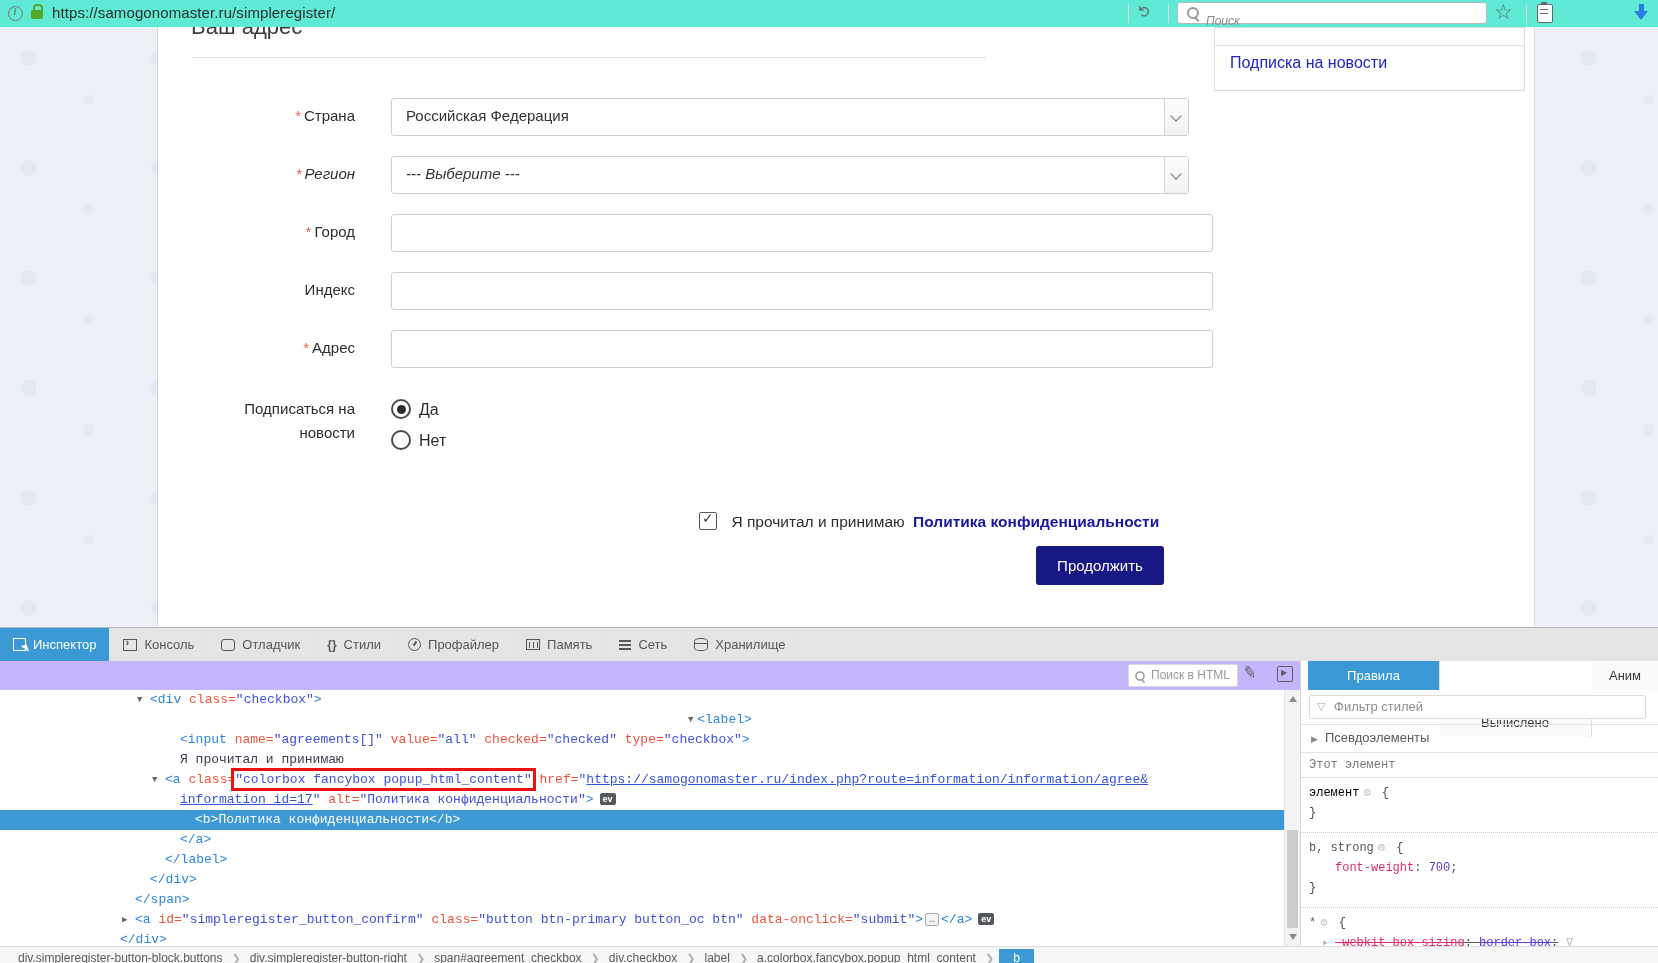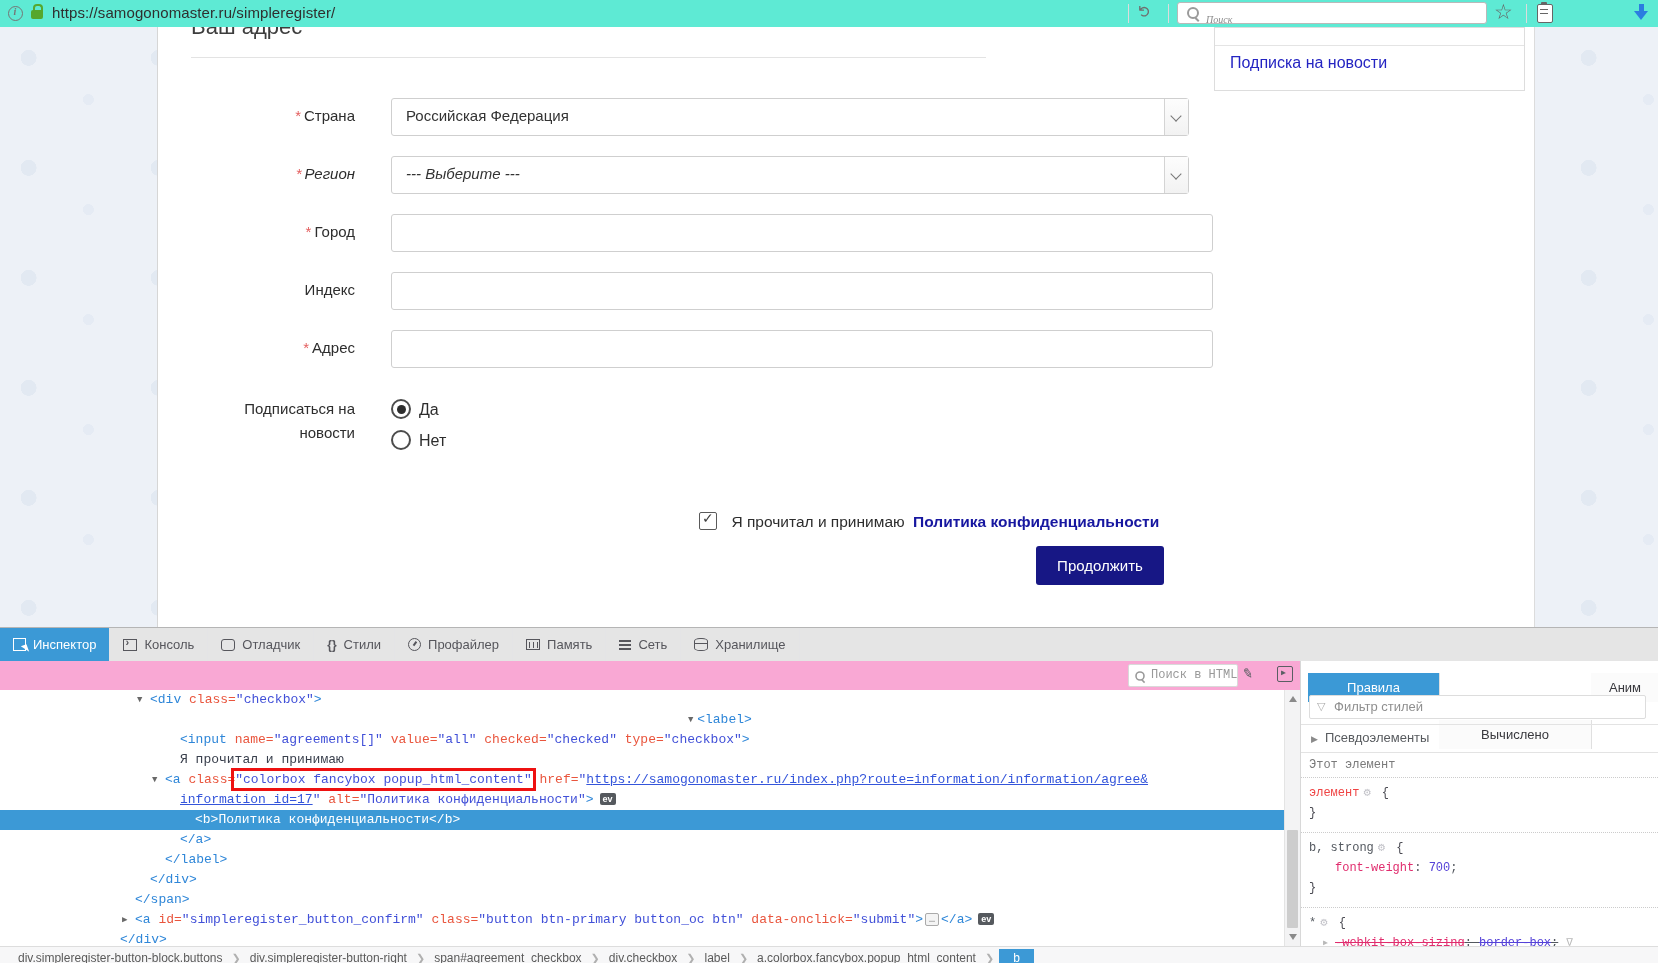--- a/index.html
+++ b/index.html
@@ -12,21 +12,21 @@
   #info-icon{position:absolute;left:8px;top:6px;width:13px;height:13px;border:1.5px solid #757575;border-radius:50%;}
   #info-icon::after{content:"i";position:absolute;left:4.5px;top:-1px;font:italic bold 10px "Liberation Serif",serif;color:#757575;}
   #lock-icon{position:absolute;left:31px;top:10px;width:12px;height:9px;background:#56a72e;border-radius:2px;}
   #lock-icon::before{content:"";position:absolute;left:2px;top:-6px;width:6px;height:7px;border:2px solid #56a72e;border-bottom:none;border-radius:4px 4px 0 0;}
   #url-text{position:absolute;left:52px;top:4px;font-size:15px;color:#2f2f2f;letter-spacing:.1px;}
   #reload-icon{position:absolute;left:1138px;top:2px;font-size:16px;color:#6f6f6f;transform:scaleX(-1) rotate(90deg);}
   #browser-search{position:absolute;left:1177px;top:2px;width:308px;height:20px;border:1px solid #b9b9b9;border-radius:3px;background:#fff;}
   .mag{position:relative;display:inline-block;width:8px;height:8px;border:2px solid #9a9a9a;border-radius:50%;}
   .mag::after{content:"";position:absolute;left:7px;top:8px;width:2px;height:5px;background:#9a9a9a;transform:rotate(-45deg);}
   #browser-search .mag{position:absolute;left:9px;top:4px;}
-  #browser-search-ph{position:absolute;left:28px;top:11px;font-style:italic;font-size:10px;color:#8a8a8a;font-family:Liberation Serif, serif;}
+  #browser-search-ph{position:absolute;left:28px;top:11px;font-style:italic;font-size:12px;color:#8a8a8a;}
   #star-icon{position:absolute;left:1494px;top:0px;font-size:21px;color:#666;}
   #clipboard-icon{position:absolute;left:1537px;top:4px;width:14px;height:17px;border:1.6px solid #666;border-radius:2px;background:#fff;}
   #clipboard-icon::before{content:"";position:absolute;left:3px;top:-3px;width:6px;height:3px;background:#666;border-radius:1px;}
   #clipboard-icon::after{content:"";position:absolute;left:2px;top:4px;width:8px;height:7px;
      background:repeating-linear-gradient(#666 0 1.4px,transparent 1.4px 3.6px);}
   #download-icon{position:absolute;left:1634px;top:4px;width:16px;height:18px;}
   #download-icon::before{content:"";position:absolute;left:5px;top:0;width:5px;height:7px;background:#2b7de0;}
   #download-icon::after{content:"";position:absolute;left:0;top:7px;border-left:7.5px solid transparent;border-right:7.5px solid transparent;border-top:9px solid #2b7de0;}
 
   
@@ -80,21 +80,21 @@
   .braces-icon{font-size:12px;font-weight:bold;}
   .profiler-icon{width:11px;height:11px;border:1.5px solid currentColor;border-radius:50%;}
   .profiler-icon::after{content:"";position:absolute;left:5px;top:1.5px;width:1.6px;height:5px;background:currentColor;transform:rotate(35deg);}
   .memory-icon{width:12px;height:9px;border:1.5px solid currentColor;}
   .memory-icon::after{content:"";position:absolute;left:1.5px;top:1.5px;right:1.5px;bottom:1.5px;
      background:repeating-linear-gradient(90deg,currentColor 0 1.4px,transparent 1.4px 4px);}
   .network-icon{width:12px;height:2px;background:currentColor;box-shadow:0 4px 0 currentColor,0 8px 0 currentColor;margin-top:-8px;}
   .storage-icon{width:12px;height:11px;border:1.5px solid currentColor;border-radius:6px/3px;}
   .storage-icon::after{content:"";position:absolute;left:0;top:4px;width:100%;height:1.4px;background:currentColor;}
 
-  #dt-row2{position:absolute;left:0;top:33px;width:100%;height:29px;background:#f9a8d4;border-bottom:1px solid #e3e3e3;font-family:Liberation Mono, monospace;}
+  #dt-row2{position:absolute;left:0;top:33px;width:100%;height:29px;background:#c4b5fd;border-bottom:1px solid #e3e3e3;}
   #dt-search{position:absolute;left:1128px;top:3px;width:108px;height:21px;border:1px solid #d9d9d9;border-radius:2px;background:#fff;}
   #dt-search .mag{position:absolute;left:5px;top:5px;transform:scale(.8);}
   #dt-search-ph{position:absolute;left:22px;top:3px;font-size:12px;color:#999;white-space:nowrap;}
   #pencil-icon{position:absolute;left:1243px;top:2px;font-size:16px;color:#5a5e63;transform:rotate(10deg);}
   #playbox-icon{position:absolute;left:1277px;top:5px;width:14px;height:14px;border:1.5px solid #5a5e63;border-radius:2px;}
   #playbox-icon::after{content:"▶";position:absolute;left:3px;top:1px;font-size:8px;color:#5a5e63;}
 
   #markup{position:absolute;left:0;top:62px;width:1284px;height:256px;background:#fff;overflow:hidden;
      font-family:"Liberation Mono","DejaVu Sans Mono",monospace;font-size:13px;}
   .m-line{height:20px;line-height:20px;white-space:nowrap;}
@@ -114,35 +114,35 @@
 
   #m-scrollbar{position:absolute;left:1284px;top:62px;width:16px;height:256px;background:#f3f3f4;border-left:1px solid #e4e4e4;}
   .sb-arrow{position:absolute;left:4px;width:0;height:0;border-left:4px solid transparent;border-right:4px solid transparent;}
   #sb-up{top:6px;border-bottom:6px solid #8a8a8a;}
   #sb-down{top:244px;border-top:6px solid #8a8a8a;}
   #sb-thumb{position:absolute;left:2px;top:140px;width:11px;height:98px;background:#cdcdcd;border-radius:1px;}
 
   #splitter{position:absolute;left:1300px;top:33px;width:1px;height:302px;background:#d8d8d8;}
 
   #rules-pane{position:absolute;left:1301px;top:33px;width:357px;height:302px;background:#fff;}
-  .rtab{position:absolute;top:12px;height:29px;line-height:29px;text-align:center;font-size:13px;color:#38383d;border-right:1px solid #e0e0e0;background:#fbfbfb;}
+  .rtab{position:absolute;top:0;height:29px;line-height:29px;text-align:center;font-size:13px;color:#38383d;border-right:1px solid #e0e0e0;background:#fbfbfb;}
   .rtab.active{background:#3b99d6;color:#fff;}
   #rp-filter-row{position:absolute;left:0;top:29px;width:100%;height:34px;border-bottom:1px solid #e3e3e3;}
   #rp-filter{position:absolute;left:8px;top:5px;width:335px;height:22px;border:1px solid #ddd;border-radius:2px;background:#fff;}
   #rp-filter-icon{position:absolute;left:7px;top:4px;color:#a9a9a9;font-size:11px;}
   #rp-filter-ph{position:absolute;left:24px;top:3px;font-size:13px;color:#8f8f8f;}
   #rp-pseudo{position:absolute;left:0;top:63px;width:100%;height:28px;line-height:28px;border-bottom:1px solid #e3e3e3;font-size:13px;color:#585b5f;}
   #rp-pseudo .tri{color:#8a8a8a;font-size:9px;margin:0 7px 0 10px;}
   #rp-this{position:absolute;left:0;top:91px;width:100%;height:26px;line-height:26px;border-bottom:1px dotted #ccc;
      font-family:"Liberation Mono","DejaVu Sans Mono",monospace;font-size:12px;color:#7a7a7a;padding-left:8px;box-sizing:border-box;}
   #rules-list{position:absolute;left:0;top:117px;width:100%;font-family:"Liberation Mono","DejaVu Sans Mono",monospace;font-size:12px;}
   .rule{padding:5px 0 9px 8px;border-top:1px dotted #ccc;}
   .rule:first-child{border-top:none;}
   .r-line{height:20px;line-height:20px;white-space:nowrap;}
-  .r-sel-blue{color:#ef4444;margin-top:13px;}
+  .r-sel-blue{color:#000000;margin-top:13px;}
   .r-sel{color:#53585f;}
   .r-brace{color:#4a4a52;}
   .gear{color:#c3c3c9;font-size:12px;margin:0 4px;}
   .r-prop{padding-left:26px;}
   .p-exp{display:inline-block;width:12px;margin-left:-12px;font-size:8px;color:#b9b9b9;vertical-align:1px;}
   .p-name{color:#e02c6d;}
   .p-val{color:#5542d8;}
   .p-colon,.p-semi{color:#53585f;}
   .r-prop.disabled .p-name,.r-prop.disabled .p-val,.r-prop.disabled .p-colon,.r-prop.disabled .p-semi{text-decoration:line-through;}
   .funnel{color:#b9b9b9;font-size:11px;margin-left:8px;}

